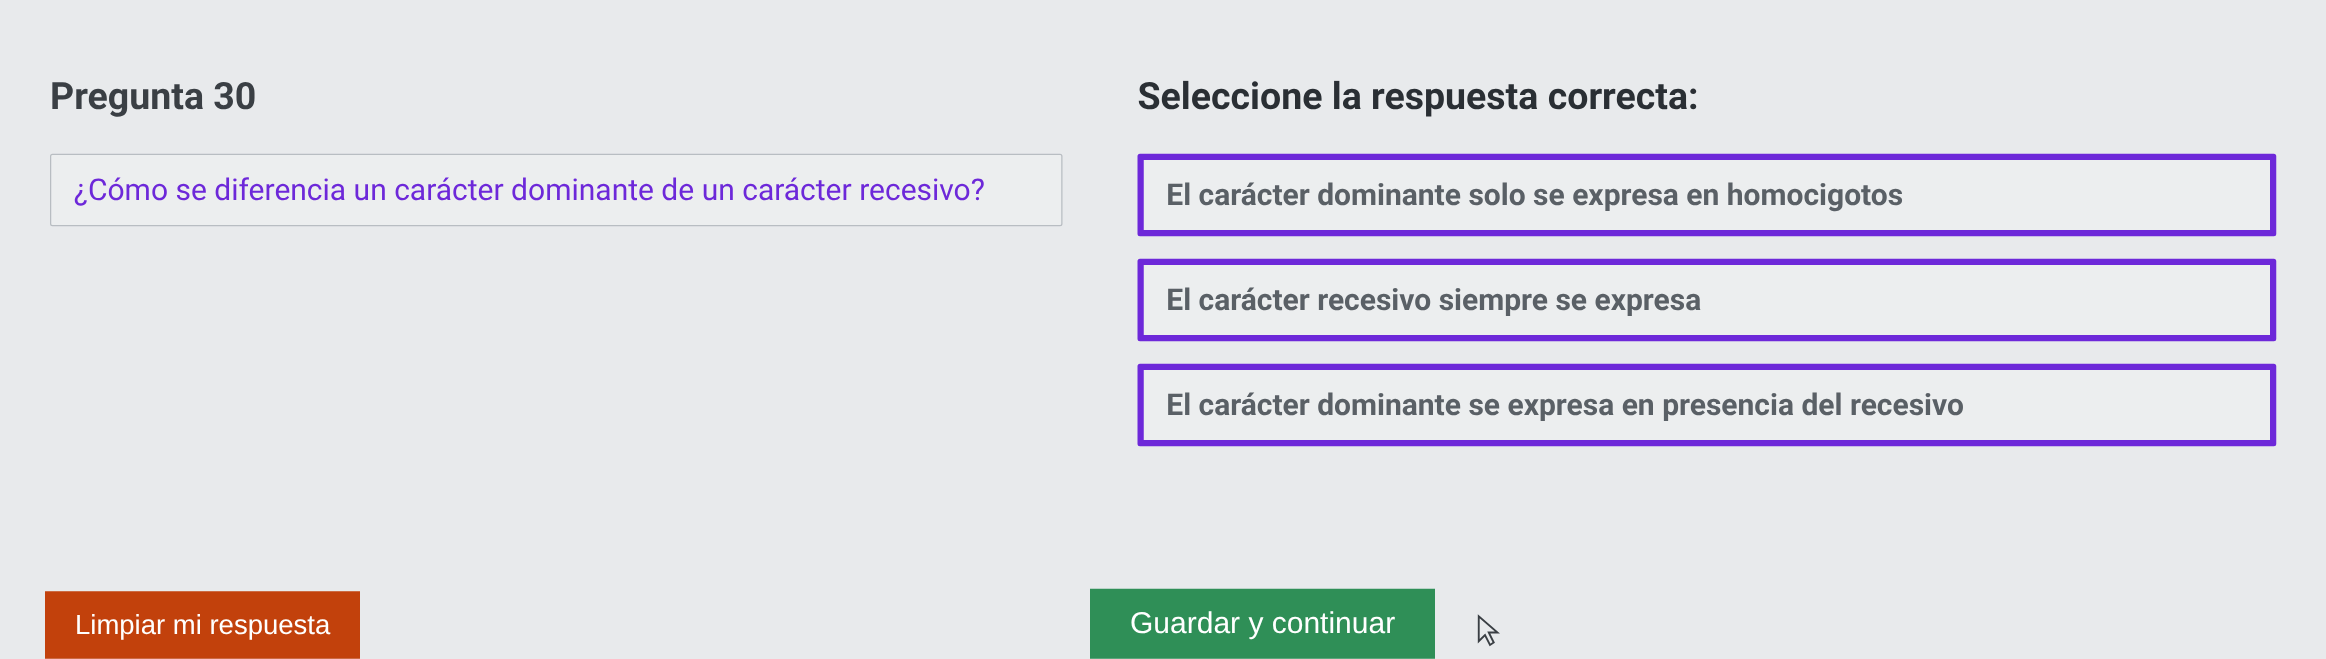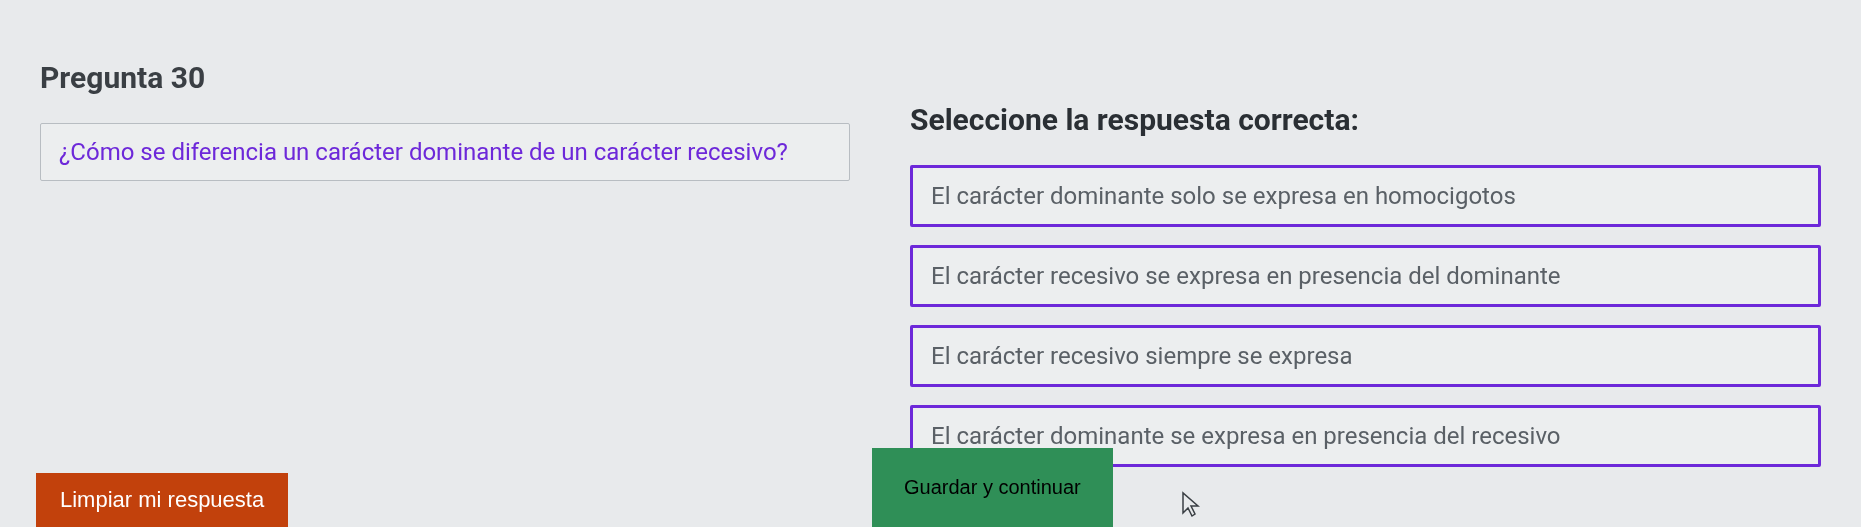--- a/index.html
+++ b/index.html
@@ -24,21 +24,20 @@
     }
     .left-col {
       flex: 0 0 810px;
       display: flex;
       flex-direction: column;
     }
     .right-col {
       flex: 1;
       display: flex;
       flex-direction: column;
-      justify-content: center;
     }
     .question-heading {
       font-size: 30px;
       font-weight: 700;
       color: #3a3f44;
       margin-bottom: 28px;
     }
     .answer-heading {
       font-size: 30px;
       font-weight: 700;
@@ -47,44 +46,45 @@
     }
     .question-box {
       border: 1px solid #b8bdc2;
       background: #eceeef;
       padding: 14px 18px;
       font-size: 24px;
       color: #6d28d9;
       border-radius: 2px;
     }
     .option {
-      border: 3px solid #6d28d9;
+      border: 5px solid #6d28d9;
       background: #eceeef;
       padding: 14px 18px;
       font-size: 24px;
       color: #5a6066;
       border-radius: 2px;
       margin-bottom: 18px;
       cursor: pointer;
+      font-weight: bold;
     }
     .btn-clear {
       background: #c2410c;
       color: #ffffff;
       font-size: 22px;
       padding: 14px 24px;
       border: none;
       cursor: pointer;
       margin-left: 18px;
     }
     .btn-save {
       background: #2e8b57;
       background: #2f8f57;
-      color: #000000;
-      font-size: 20px;
-      padding: 28px 32px;
+      color: #ffffff;
+      font-size: 24px;
+      padding: 14px 32px;
       border: none;
       cursor: pointer;
       position: absolute;
       left: 872px;
       bottom: 0;
     }
     .cursor-icon {
       position: absolute;
       left: 1180px;
       bottom: 8px;
@@ -100,21 +100,20 @@
 
   <div class="left-col">
     <div class="question-heading">Pregunta 30</div>
     <div class="question-box">¿Cómo se diferencia un carácter dominante de un carácter recesivo?</div>
   </div>
 
   <div class="right-col">
     <div class="answer-heading">Seleccione la respuesta correcta:</div>
 
     <div class="option">El carácter dominante solo se expresa en homocigotos</div>
-    <div class="option">El carácter recesivo se expresa en presencia del dominante</div>
     <div class="option">El carácter recesivo siempre se expresa</div>
     <div class="option">El carácter dominante se expresa en presencia del recesivo</div>
   </div>
 
   <button class="btn-clear" style="position:absolute; bottom:0; left:18px;">Limpiar mi respuesta</button>
 
   <button class="btn-save">Guardar y continuar</button>
 
   <span class="cursor-icon">
     <svg viewBox="0 0 20 28" width="22" height="28">

